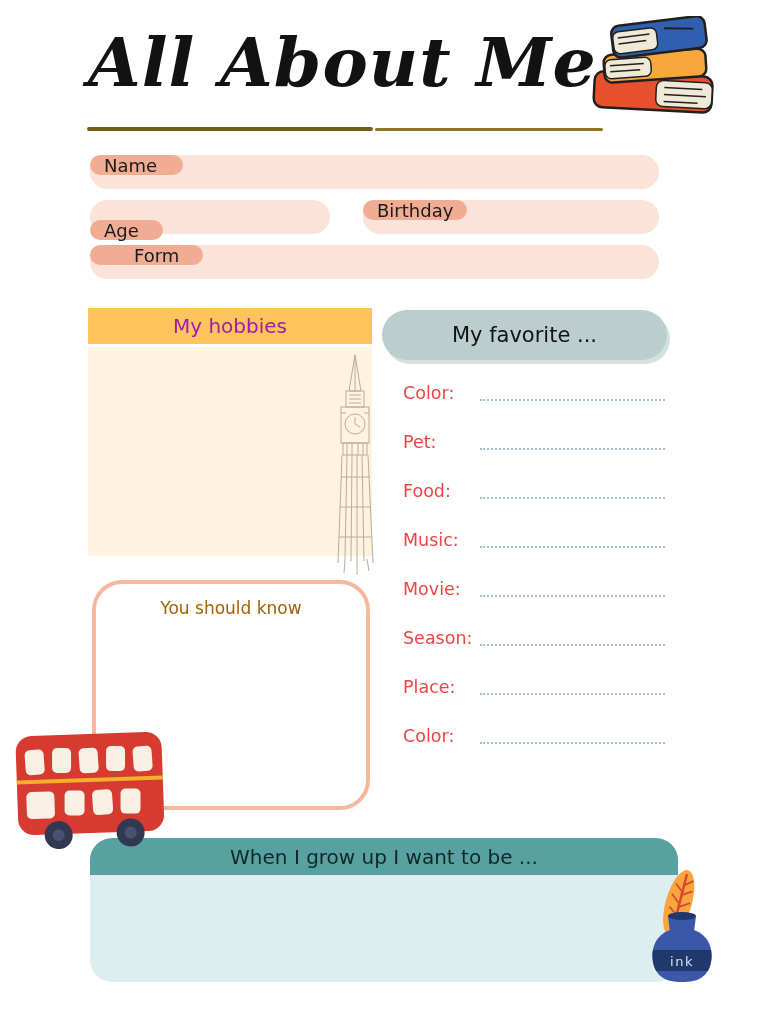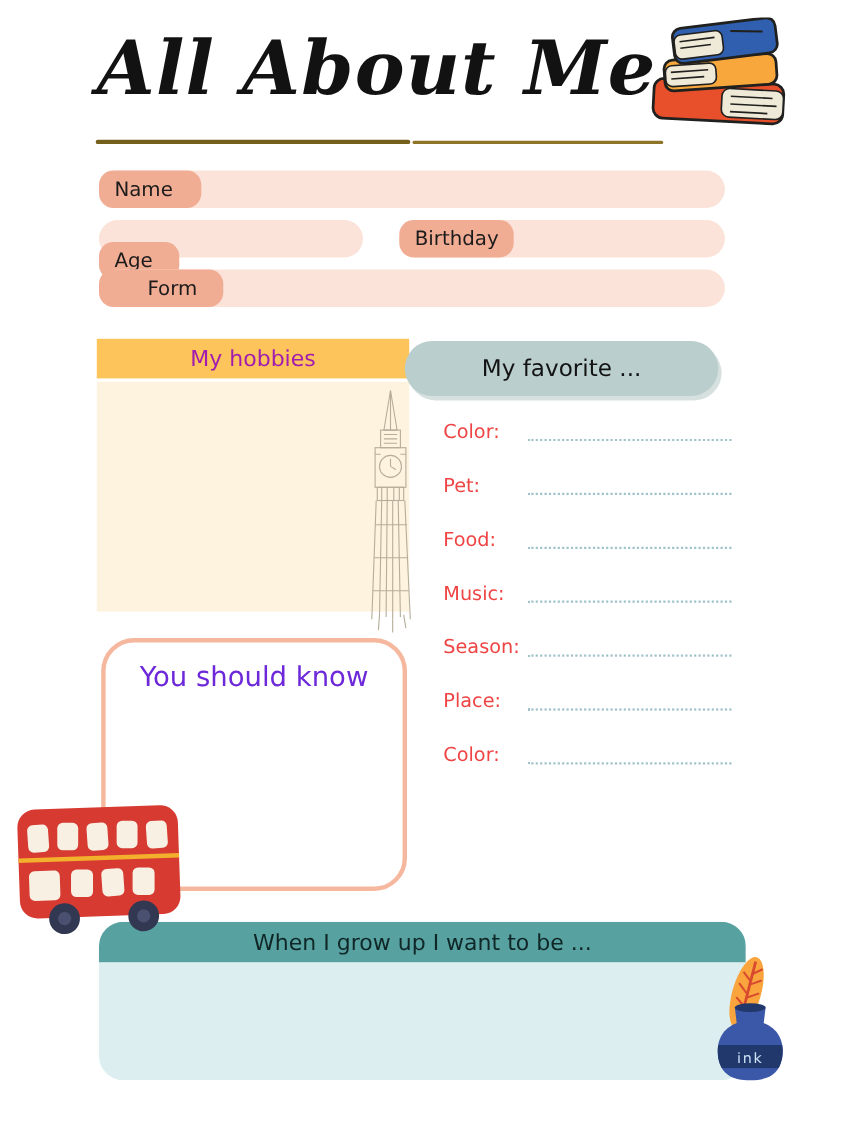--- a/index.html
+++ b/index.html
@@ -9,52 +9,52 @@
   
   .title{position:absolute;left:88px;top:22px;width:500px;height:100px;
          font-family:"DejaVu Serif",serif;font-style:italic;font-weight:bold;
          font-size:68px;letter-spacing:1px;color:#121212;white-space:nowrap;}
   .underline-1{position:absolute;left:87px;top:127px;width:286px;height:4px;background:#74601a;border-radius:2px;}
   .underline-2{position:absolute;left:375px;top:128px;width:228px;height:3px;background:#8d7426;border-radius:2px;}
   .books-svg{position:absolute;left:590px;top:16px;}
 
   
   .bar{position:absolute;height:34px;background:#fbe3d9;border-radius:17px;}
-  .pill{position:absolute;height:34px;background:#f1ad94;border-radius:13px;
+  .pill{position:absolute;height:20px;background:#f1ad94;border-radius:13px;
         display:flex;align-items:center;padding-left:14px;box-sizing:border-box;
         font-size:18px;color:#1b1b1b;}
   .bar-name{left:90px;top:155px;width:569px;}
   .pill-name{left:90px;top:155px;width:93px;}
   .bar-age{left:90px;top:200px;width:240px;}
   .pill-age{left:90px;top:200px;width:73px;margin-top:20px;}
   .bar-birthday{left:363px;top:200px;width:296px;}
   .pill-birthday{left:363px;top:200px;width:104px;}
   .bar-form{left:90px;top:245px;width:569px;}
   .pill-form{left:90px;top:245px;width:113px;padding-left:44px;}
 
   
   .hobbies-header{position:absolute;left:88px;top:308px;width:284px;height:36px;background:#fcc45b;
                   display:flex;align-items:center;justify-content:center;font-size:20px;color:#a21caf;}
   .hobbies-body{position:absolute;left:88px;top:347px;width:284px;height:209px;background:#fdf3de;}
   .bigben-svg{position:absolute;left:329px;top:351px;}
 
   
-  .fav-header{position:absolute;left:368px;top:310px;width:285px;height:50px;background:#b9cecd;
+  .fav-header{position:absolute;left:382px;top:310px;width:285px;height:50px;background:#b9cecd;
               border-radius:25px;box-shadow:3px 4px 0 #d5e0df;
               display:flex;align-items:center;justify-content:center;font-size:21px;color:#131313;}
   .fav-list{position:absolute;left:390px;top:368px;width:275px;}
   .fav-row{display:flex;align-items:center;height:49px;padding-left:13px;box-sizing:border-box;}
   .fav-label{width:77px;font-size:17.5px;color:#ef4444;flex:none;}
   .fav-line{flex:1;height:0;border-bottom:2.5px dotted #9fc2cb;transform:translateY(7px);}
 
   
   .know-box{position:absolute;left:92px;top:580px;width:278px;height:230px;background:#ffffff;
             border:4px solid #f5b89f;border-radius:30px;box-sizing:border-box;z-index:1;
             text-align:center;padding-top:8px;}
-  .know-box div{font-size:25px;line-height:1.95;color:#6d28d9;}
+  .know-box div{font-size:17px;line-height:1.95;color:#a16207;}
 
   
   .grow-box{position:absolute;left:90px;top:838px;width:588px;height:144px;border-radius:22px;
             overflow:hidden;z-index:2;}
   .grow-header{height:37px;background:#57a1a1;display:flex;align-items:center;justify-content:center;
                font-size:20px;color:#102727;}
   .grow-body{height:107px;background:#dceef0;}
 
   
   .bus-svg{position:absolute;left:14px;top:726px;z-index:5;}
@@ -163,20 +163,24 @@
     </div>
     <div class="fav-row">
       <span class="fav-label">Food:</span>
       <span class="fav-line"></span>
     </div>
     <div class="fav-row">
       <span class="fav-label">Music:</span>
       <span class="fav-line"></span>
     </div>
     <div class="fav-row">
+      <span class="fav-label">Movie:</span>
+      <span class="fav-line"></span>
+    </div>
+    <div class="fav-row">
       <span class="fav-label">Season:</span>
       <span class="fav-line"></span>
     </div>
     <div class="fav-row">
       <span class="fav-label">Place:</span>
       <span class="fav-line"></span>
     </div>
     <div class="fav-row">
       <span class="fav-label">Color:</span>
       <span class="fav-line"></span>

